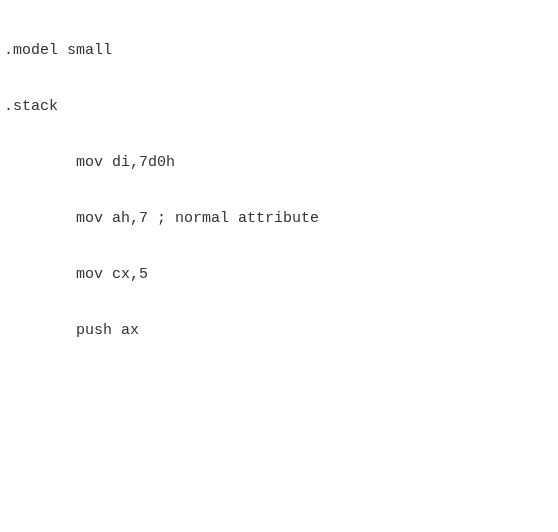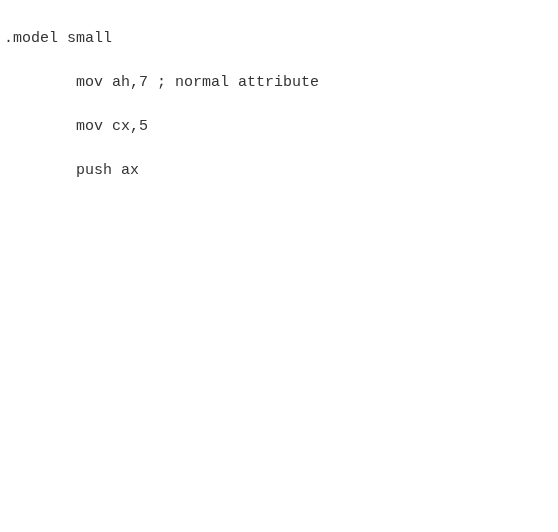--- a/index.html
+++ b/index.html
@@ -13,27 +13,30 @@
     line-height: 22px;
     color: #333333;
     overflow: hidden;
   }
   .code-block {
     padding: 6px 4px;
     white-space: pre;
   }
   .line {
     display: block;
+    margin-top: 12px;
   }
 </style>
 </head>
 <body>
 
 <div class="code-block">
 <span class="line">.model small</span>
+<span class="line">.stack</span>
+<span class="line">        mov di,7d0h</span>
 <span class="line">        mov ah,7 ; normal attribute</span>
 <span class="line">        mov cx,5</span>
 <span class="line">        push ax</span>
 
 
 
 
 
 
 

